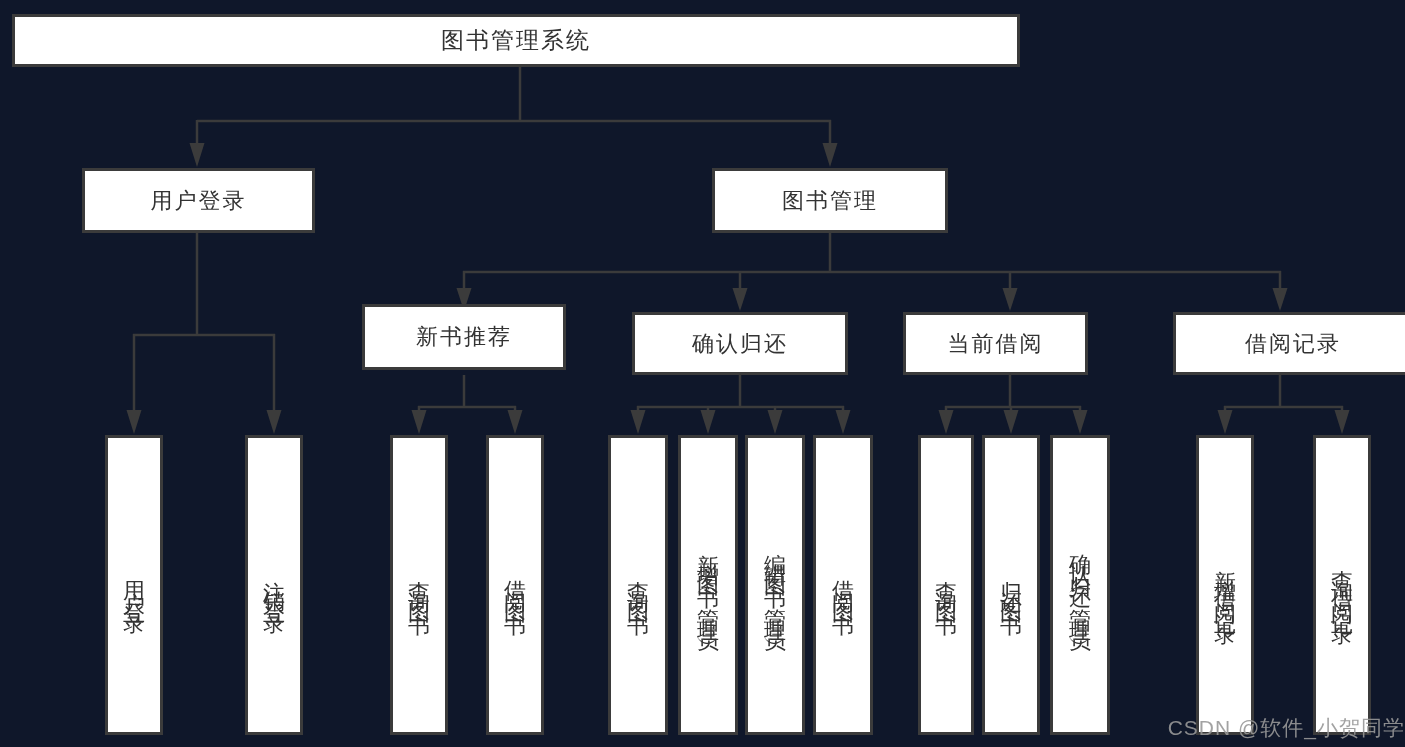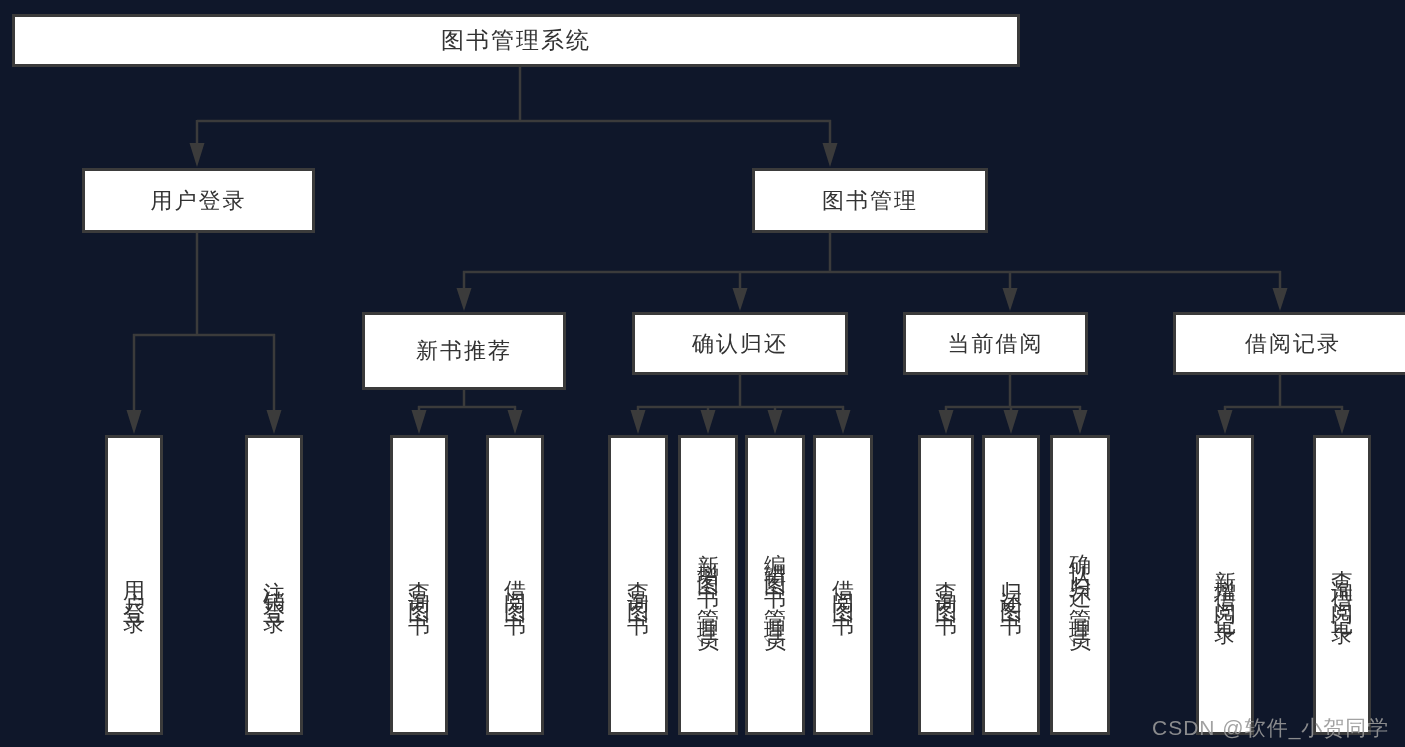--- a/index.html
+++ b/index.html
@@ -38,20 +38,21 @@
   }
   .watermark{
     position:absolute;
     left:1152px;top:714px;
     width:253px;
     font-size:21px;
     letter-spacing:1px;
     color:rgba(152,152,152,0.9);
     white-space:nowrap;
     z-index:5;
+    text-align:right;
   }
 </style>
 </head>
 <body>
 
 <div id="canvas">
 
   <svg id="wires" width="1405" height="747" viewBox="0 0 1405 747" xmlns="http://www.w3.org/2000/svg">
 
     <line x1="520" y1="67" x2="520" y2="121"></line>
@@ -115,25 +116,25 @@
       <polygon points="1334.5,410 1349.5,410 1342,434"></polygon>
   </svg>
 
   <div class="node h root" style="left:12px;top:14px;width:1008px;height:53px">
     <span>图书管理系统</span>
   </div>
 
   <div class="node h" style="left:82px;top:168px;width:233px;height:65px">
     <span>用户登录</span>
   </div>
-  <div class="node h" style="left:752px;top:168px;width:236px;height:65px">
+  <div class="node h" style="left:712px;top:168px;width:236px;height:65px">
     <span>图书管理</span>
   </div>
 
-  <div class="node h" style="left:362px;top:312px;width:204px;height:78px">
+  <div class="node h" style="left:362px;top:304px;width:204px;height:66px">
     <span>新书推荐</span>
   </div>
   <div class="node h" style="left:632px;top:312px;width:216px;height:63px">
     <span>确认归还</span>
   </div>
   <div class="node h" style="left:903px;top:312px;width:185px;height:63px">
     <span>当前借阅</span>
   </div>
   <div class="node h" style="left:1173px;top:312px;width:240px;height:63px">
     <span>借阅记录</span>

